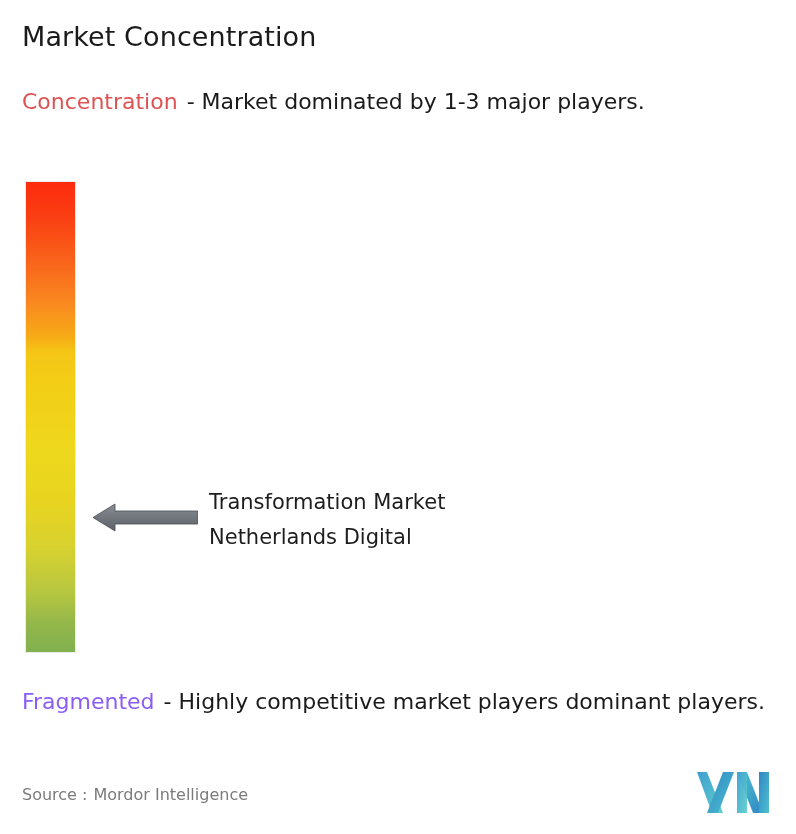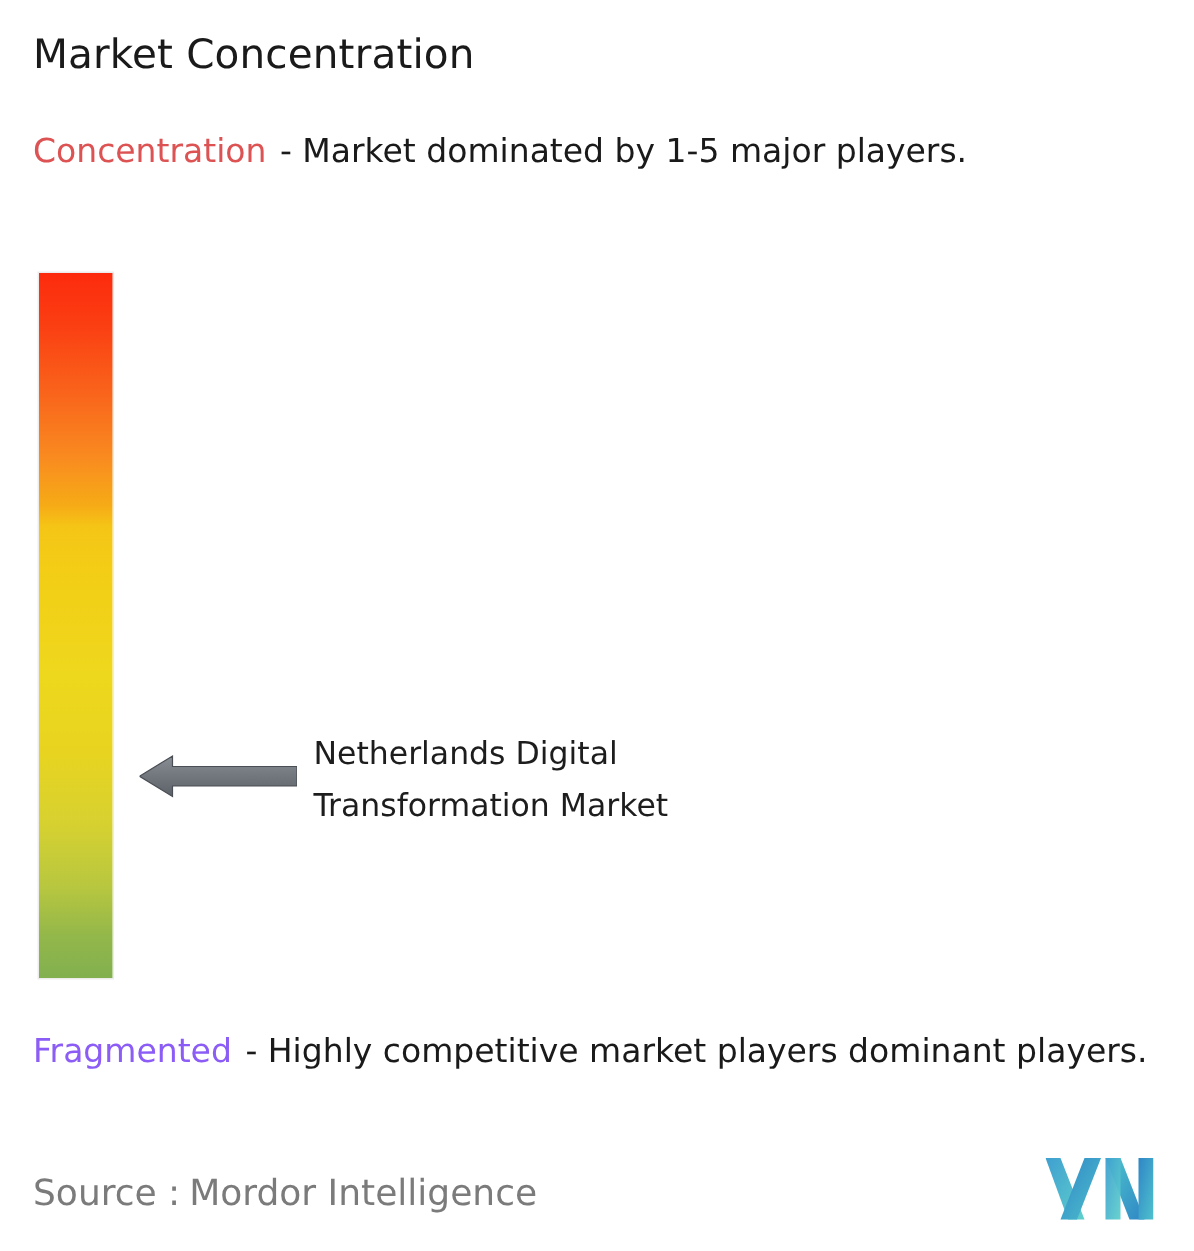--- a/index.html
+++ b/index.html
@@ -115,21 +115,21 @@
     color: #1d1d1d;
     font-weight: 400;
   }
   .pointer-label .ln { display: block; white-space: nowrap; }
 
   
   .footer-source {
     position: absolute;
     left: 22px;
     top: 782px;
-    font-size: 24px;
+    font-size: 16px;
     line-height: 26px;
     color: #7b7b7b;
     font-weight: 400;
     white-space: nowrap;
   }
   .footer-source .sep { display: inline-block; width: 6px; }
 
   .logo {
     position: absolute;
     left: 697px;
@@ -139,41 +139,41 @@
   }
 </style>
 </head>
 <body>
 
 <div class="page">
 
   <div class="title">Market Concentration</div>
 
   <div class="caption-top">
-    <span class="kw-consolidated">Concentration</span><span class="kw-sep"></span><span>- Market dominated by 1-5 major players.</span>
+    <span class="kw-consolidated">Concentration</span><span class="kw-sep"></span><span>- Market dominated by 1-3 major players.</span>
   </div>
 
   <div class="scale-bar"></div>
 
   <div class="pointer">
     <svg width="105" height="33" viewBox="0 0 105 33" xmlns="http://www.w3.org/2000/svg">
       <defs>
         <linearGradient id="arrGrad" x1="0" y1="0" x2="0" y2="1">
           <stop offset="0%" stop-color="#8a8e95"></stop>
           <stop offset="45%" stop-color="#74787f"></stop>
           <stop offset="100%" stop-color="#5d6168"></stop>
         </linearGradient>
       </defs>
       <polygon points="0,16.5 22,3 22,10 105,10 105,23 22,23 22,30" fill="url(#arrGrad)" stroke="#4a4e55" stroke-width="0.8"></polygon>
     </svg>
   </div>
 
   <div class="pointer-label">
+    <span class="ln">Transformation Market</span>
     <span class="ln">Netherlands Digital</span>
-    <span class="ln">Transformation Market</span>
   </div>
 
   <div class="caption-bottom">
     <span class="kw-fragmented">Fragmented</span><span class="kw-sep"></span><span>- Highly competitive market players dominant players.</span>
   </div>
 
   <div class="footer-source">
     <span>Source :</span><span class="sep"></span><span>Mordor Intelligence</span>
   </div>
 

